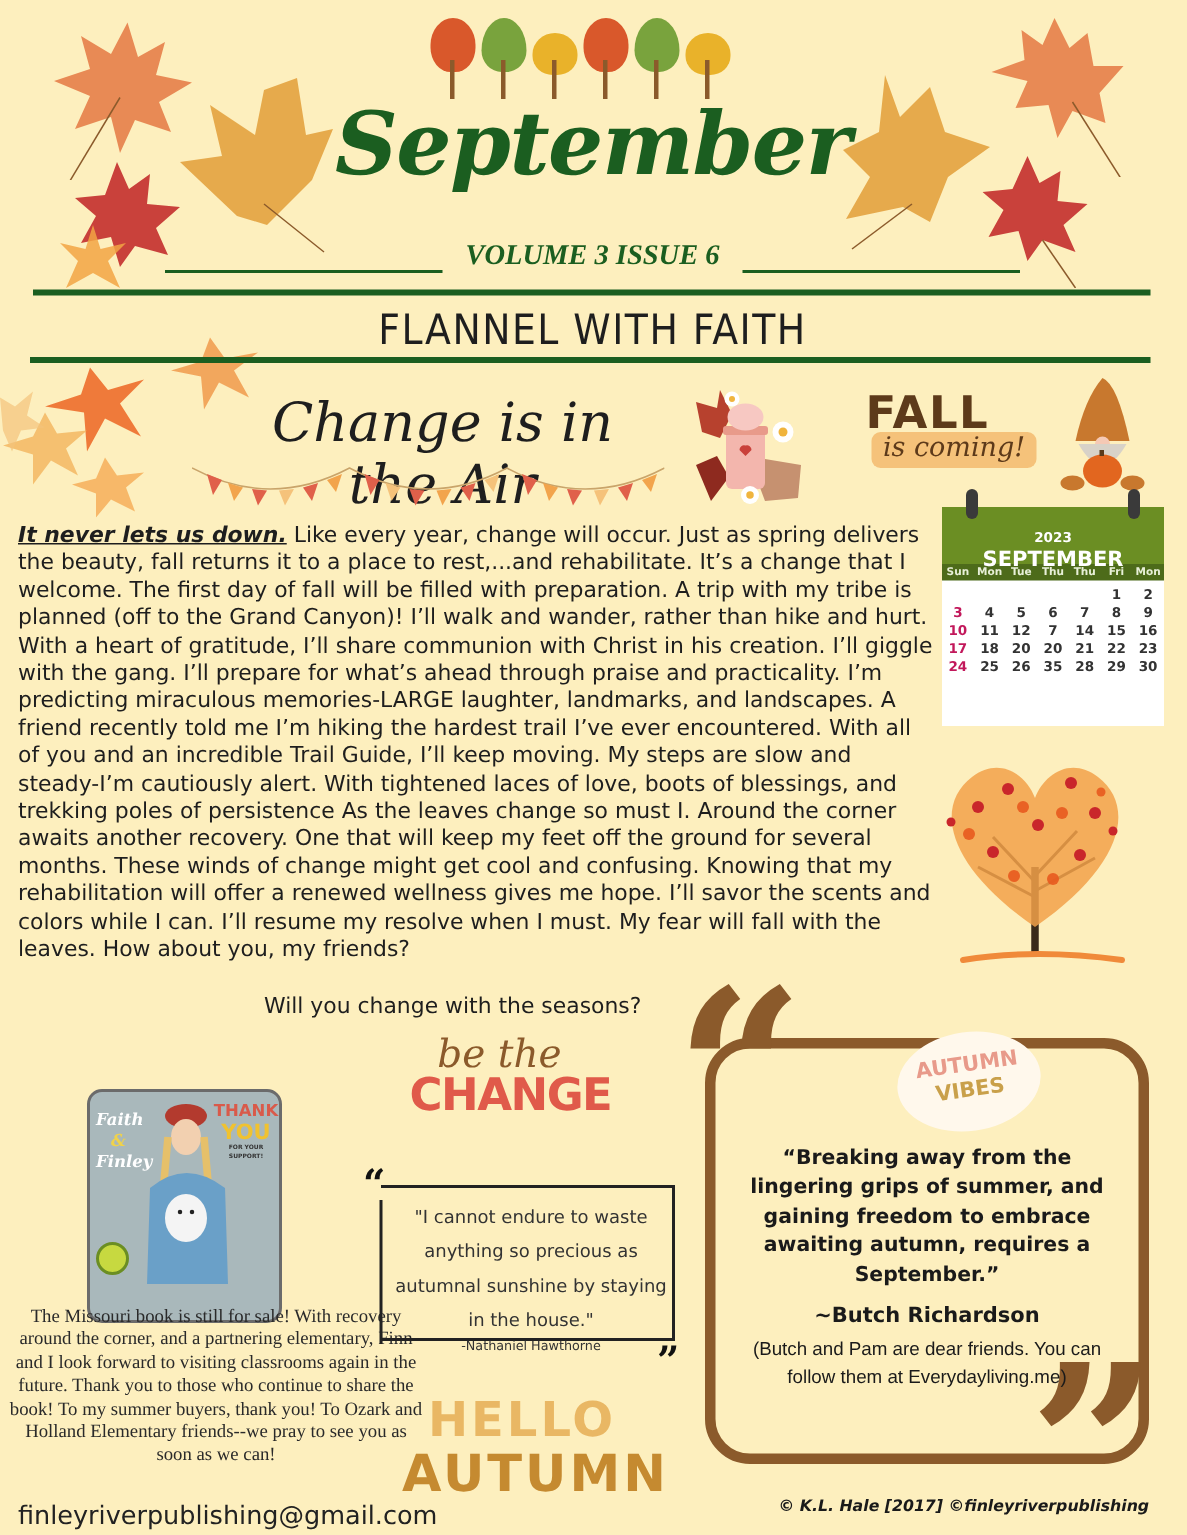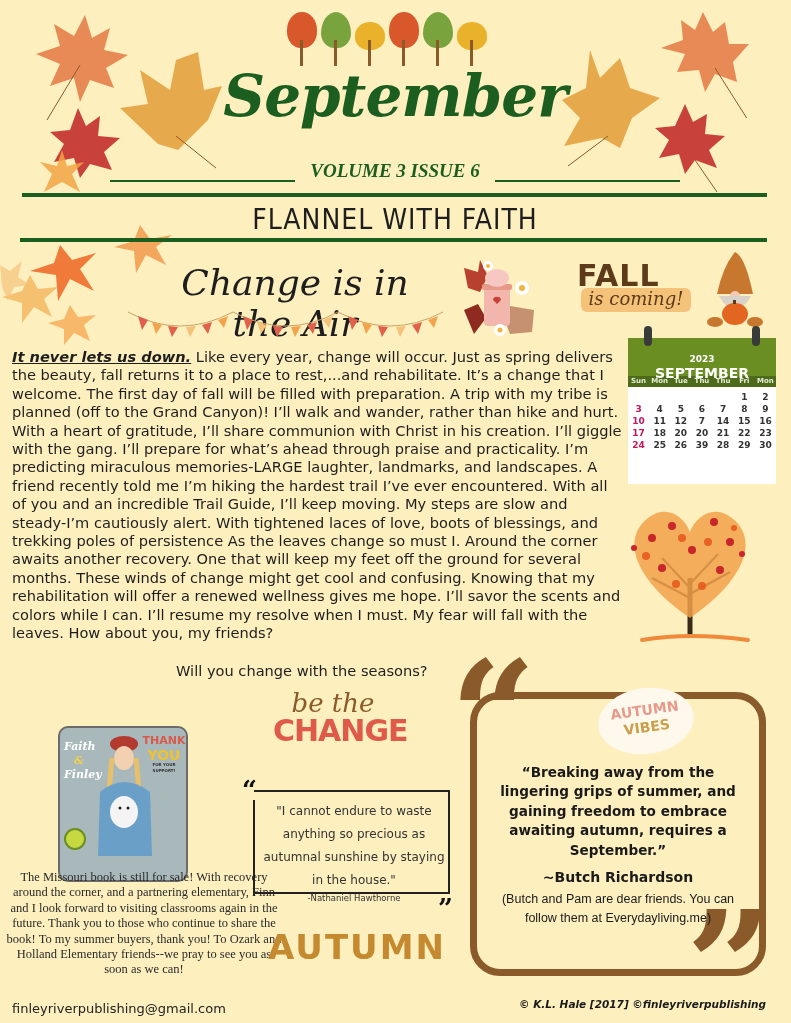--- a/index.html
+++ b/index.html
@@ -65,21 +65,21 @@
   }
   .article .lead { font-weight: bold; font-style: italic; text-decoration: underline; }
   .closing { left: 176px; top: 662px; font-size: 14.6px; font-family: "DejaVu Sans", sans-serif; }
 
   
   .book-card { left: 58px; top: 726px; width: 130px; height: 156px; border-radius: 10px; background: #a9b8bb; border: 2px solid #6b6b6b; overflow: hidden; }
   .promo {
     left: 4px; top: 870px; width: 280px; text-align: center;
     font-family: "Liberation Serif", serif; font-size: 12.5px; line-height: 15.4px; color: #2a2a2a;
   }
-  .email { left: 12px; top: 1001px; font-size: 13px; font-family: "DejaVu Sans", sans-serif; color: #222; }
+  .email { left: 12px; top: 1001px; font-size: 17px; font-family: "DejaVu Sans", sans-serif; color: #222; }
 
   
   .bethe { left: 273px; top: 690px; width: 120px; text-align: center; }
   .bethe .script { font-family: "DejaVu Serif", serif; font-style: italic; font-size: 26px; color: #8b5a2b; line-height: 26px; }
   .bethe .caps { font-family: "DejaVu Sans", sans-serif; font-weight: bold; font-size: 30px; color: #e05a4a; line-height: 30px; letter-spacing: -1px; }
   .hq-box { left: 254px; top: 790px; width: 196px; height: 104px; border-top: 2px solid #222; border-right: 2px solid #222; border-bottom: 2px solid #222; }
   .hq-left { left: 253px; top: 800px; width: 2px; height: 96px; background: #222; }
   .hq-open { left: 242px; top: 775px; font-size: 26px; font-weight: bold; color: #111; font-family: "DejaVu Serif", serif; }
   .hq-close { left: 438px; top: 893px; font-size: 26px; font-weight: bold; color: #111; font-family: "DejaVu Serif", serif; }
   .hq-text { left: 262px; top: 800px; width: 184px; text-align: center; font-family: "DejaVu Sans", sans-serif; font-size: 12px; line-height: 23px; color: #333; }
@@ -270,21 +270,21 @@
     <span class="sun">17</span>
     <span>18</span>
     <span>20</span>
     <span>20</span>
     <span>21</span>
     <span>22</span>
     <span>23</span>
     <span class="sun">24</span>
     <span>25</span>
     <span>26</span>
-    <span>39</span>
+    <span>35</span>
     <span>28</span>
     <span>29</span>
     <span>30</span>
   </div>
 </div>
 
 <svg class="abs" style="left:622px;top:498px;" width="136" height="148" viewBox="0 0 136 148">
   <path d="M68 140 L68 80" stroke="#3a2a1a" stroke-width="5"></path>
   <path d="M68 90 L40 60 M68 86 L96 56 M68 100 L30 80 M68 96 L108 74" stroke="#3a2a1a" stroke-width="2" fill="none"></path>
   <path d="M68 120 C10 80 0 40 26 20 C44 6 62 18 68 34 C74 18 92 6 110 20 C136 40 126 80 68 120 Z" fill="#f2a14a" opacity="0.85"></path>
@@ -346,20 +346,21 @@
 <div class="abs hq-box"></div>
 <div class="abs hq-left"></div>
 <div class="abs hq-open">“</div>
 <div class="abs hq-close">”</div>
 <div class="abs hq-text">
   <span>"I cannot endure to waste anything so precious as autumnal sunshine by staying in the house."</span>
   <span class="hq-author">-Nathaniel Hawthorne</span>
 </div>
 
 <div class="abs hello">
+  <div class="l1">HELLO</div>
   <div class="l2">AUTUMN</div>
 </div>
 
 <div class="abs bq-frame"></div>
 <div class="abs bq-open">“</div>
 <div class="abs bq-close">”</div>
 <div class="abs vibes">
   <div style="color:#e89a8a">AUTUMN</div>
   <div style="color:#c9a04a">VIBES</div>
 </div>

